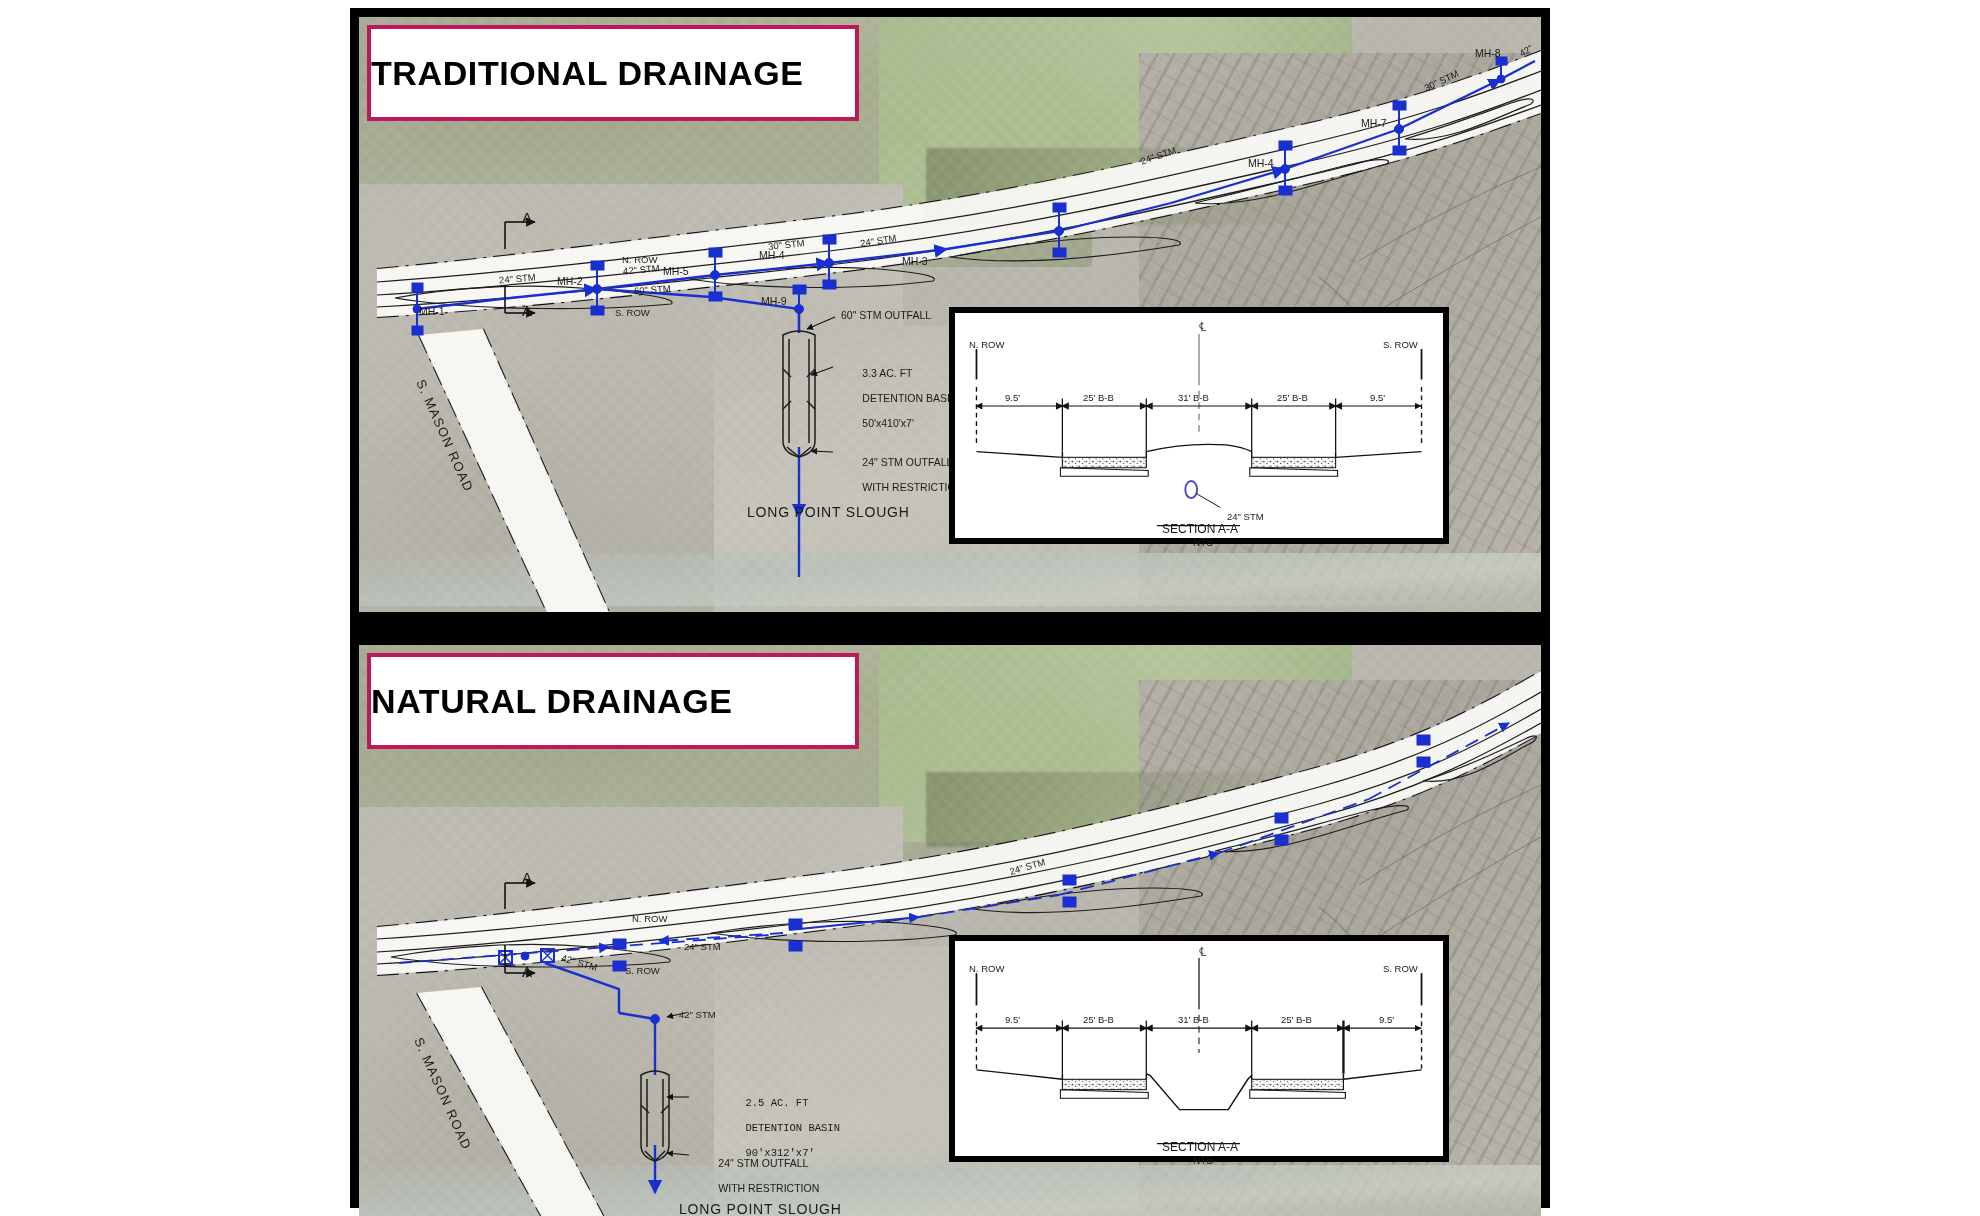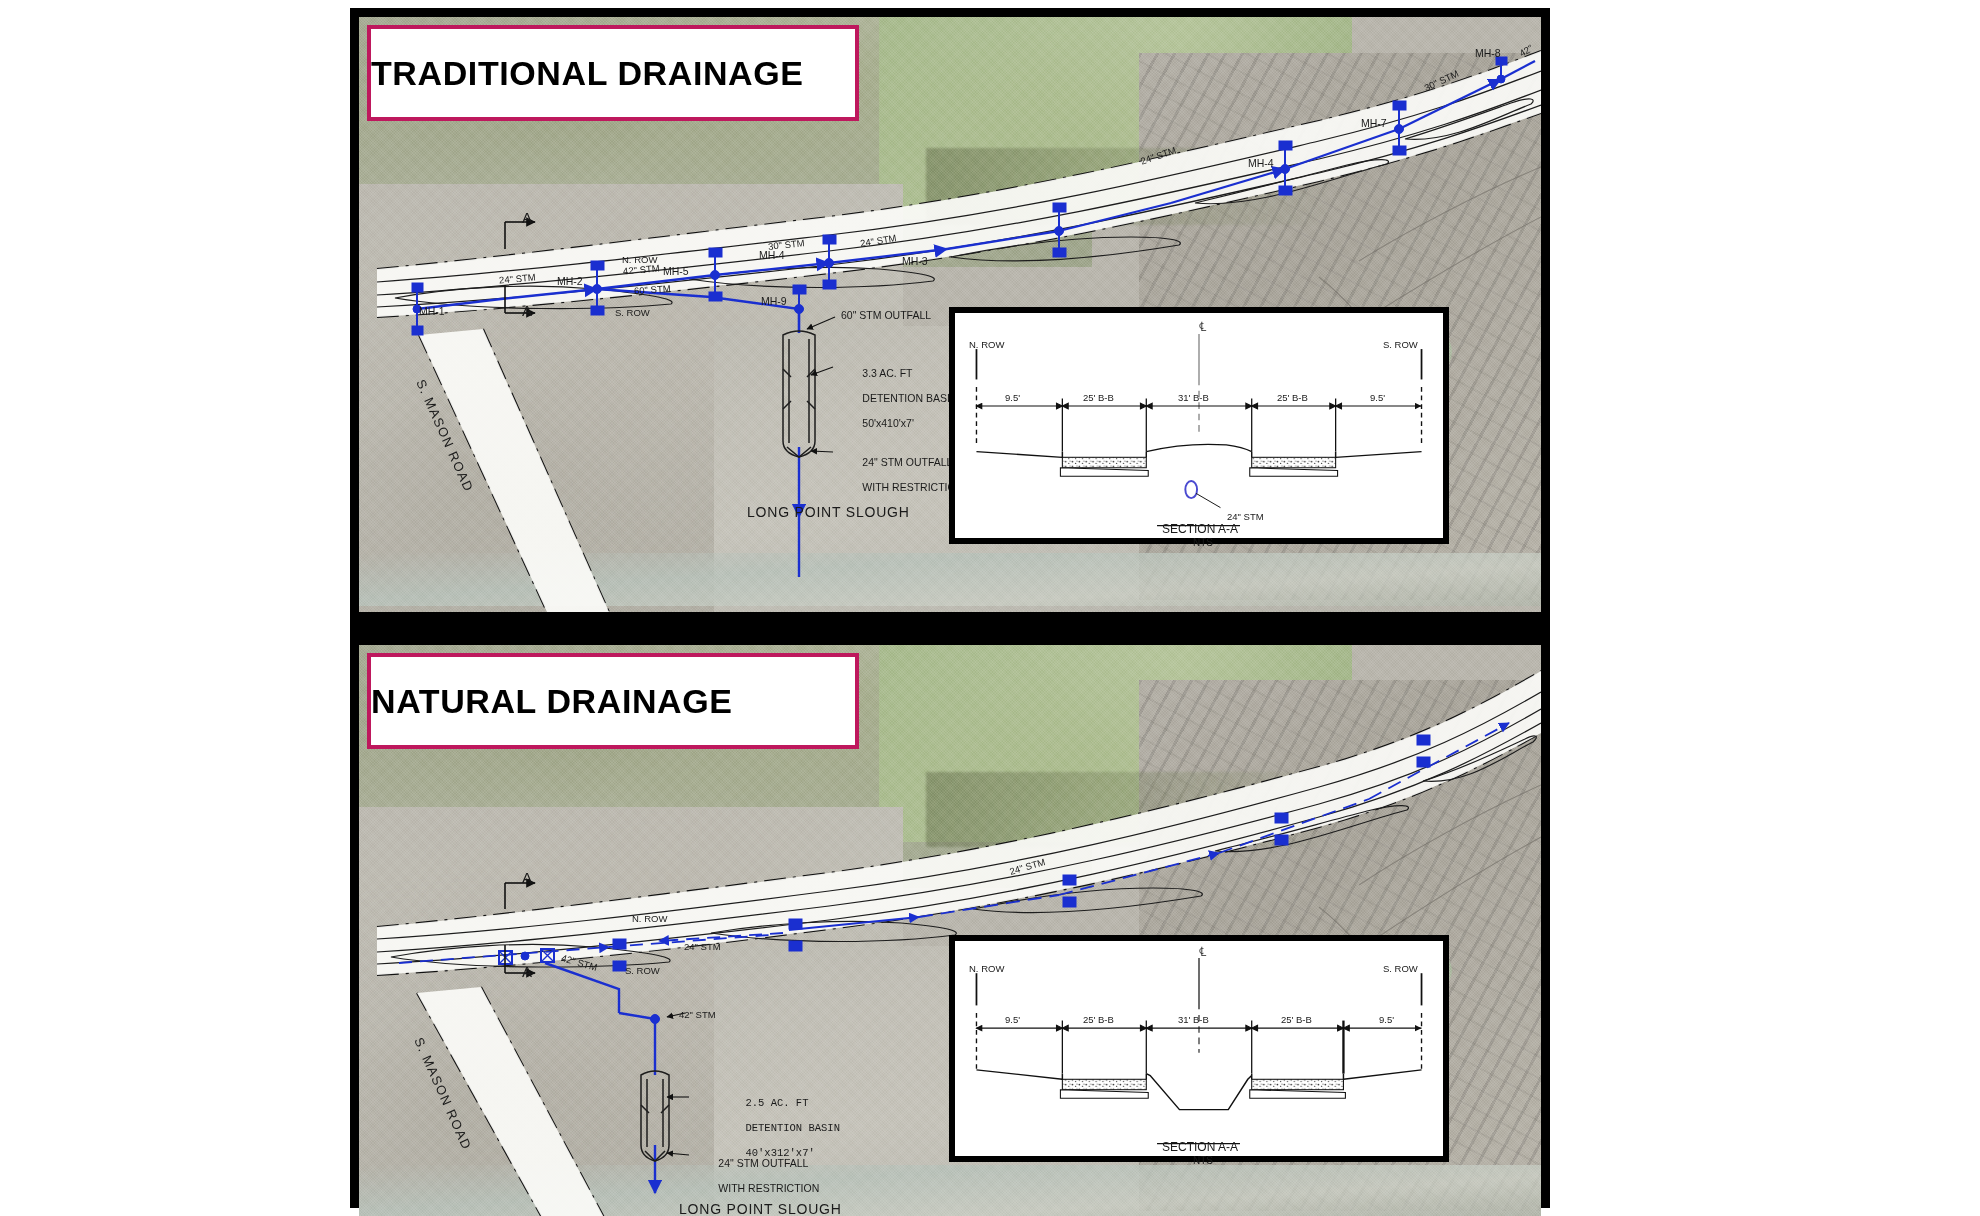--- a/index.html
+++ b/index.html
@@ -551,21 +551,21 @@
       <div class="maplabel lbl-sm" style="left:325px; top:296px;">24" STM</div>
       <div class="maplabel lbl-sm" style="left:650px; top:216px; transform:rotate(-16deg);">24" STM</div>
       <div class="maplabel lbl-sm" style="left:320px; top:364px;">42" STM</div>
 
       <div class="maplabel lbl-sec" style="left:163px; top:224px;">A</div>
       <div class="maplabel lbl-sec" style="left:163px; top:318px;">A</div>
 
       <div class="maplabel lbl-note" style="left:336px; top:440px;font-family:Liberation Mono, monospace;">
         <span>2.5 AC. FT</span><br>
         <span>DETENTION BASIN</span><br>
-        <span>40'x312'x7'</span>
+        <span>90'x312'x7'</span>
       </div>
 
       <div class="maplabel lbl-note" style="left:336px; top:500px;">
         <span>24" STM OUTFALL</span><br>
         <span>WITH RESTRICTION</span>
       </div>
 
       <div class="maplabel lbl-big" style="left:320px; top:556px;">LONG POINT SLOUGH</div>
 
       <div class="maplabel lbl-rd" style="left:66px; top:390px; transform:rotate(66deg); transform-origin:left top;">S. MASON ROAD</div>

